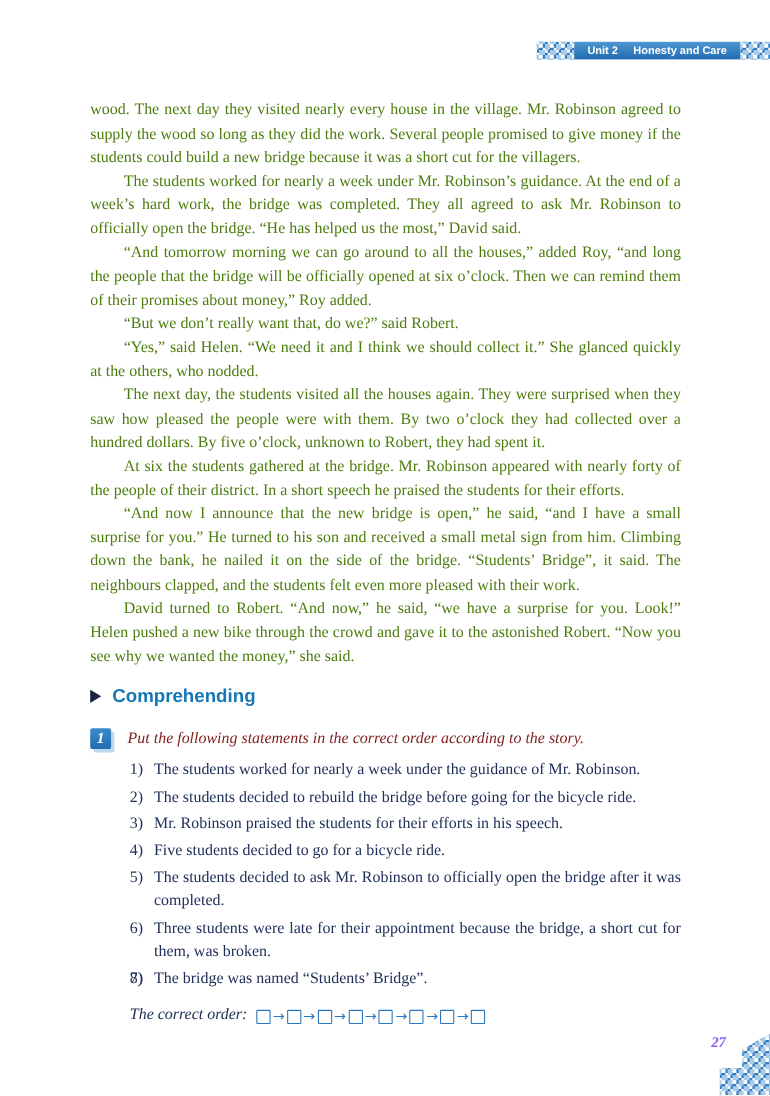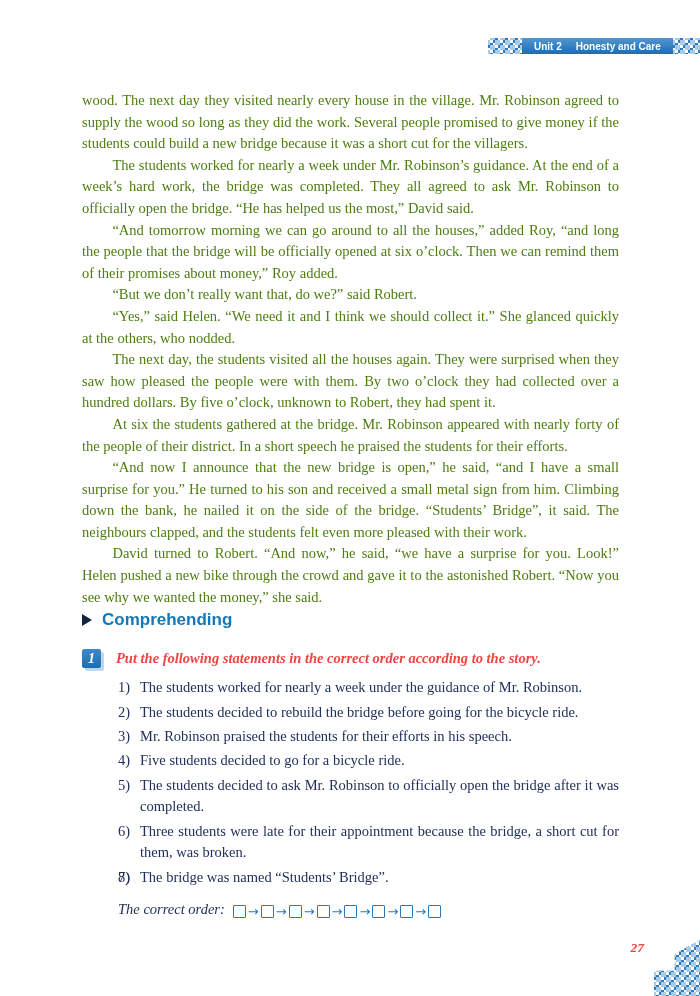--- a/index.html
+++ b/index.html
@@ -60,20 +60,21 @@
     line-height: 21.6px;
     text-align: justify;
     color: #4d7c0f;
   }
   .para.indent { text-indent: 2.1em; }
 
   
   .section-head {
     display: flex;
     align-items: center;
+    margin-top: 13px;
     height: 24px;
   }
   .tri {
     width: 0; height: 0;
     border-left: 10px solid #17233f;
     border-top: 6px solid transparent;
     border-bottom: 6px solid transparent;
     margin-right: 10px;
   }
   .section-title {
@@ -101,22 +102,21 @@
     font-style: italic;
     font-weight: bold;
     font-size: 14px;
     border-radius: 2px;
     box-shadow: 3px 3px 0 #bcd8ee;
     margin-right: 15px;
   }
   .instruction {
     font-style: italic;
     font-size: 14.5px;
-    color: #ef4444;
-    font-weight: bold;
+    color: #7f1d1d;
   }
 
   .items { margin-top: 9px; }
   .item {
     position: relative;
     padding-left: 58px;
     font-size: 14.5px;
     line-height: 21.4px;
     text-align: justify;
     margin-bottom: 3px;
@@ -145,26 +145,26 @@
     font-family: "DejaVu Sans", sans-serif;
     font-size: 13px;
     margin: 0 2px;
     line-height: 1;
   }
 
   
   .footer { position: absolute; right: 0; bottom: 0; width: 80px; height: 60px; }
   .page-num {
     position: absolute;
-    right: 56px;
+    right: 40px;
     top: 4px;
     font-style: italic;
     font-weight: bold;
     font-size: 13.5px;
-    color: #ef4444;
+    color: #8b5cf6;
   }
   .pixels-corner {
     position: absolute;
     right: 0;
     bottom: 0;
     width: 46px;
     height: 56px;
     clip-path: polygon(100% 0, 100% 100%, 0 100%, 0 55%, 45% 55%, 45% 25%);
   }
 </style>

